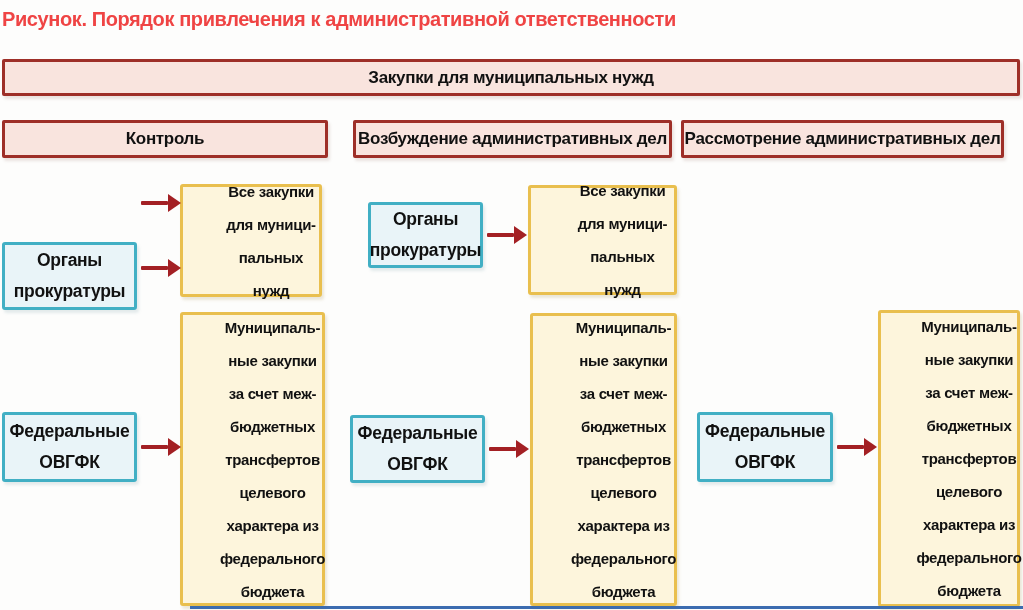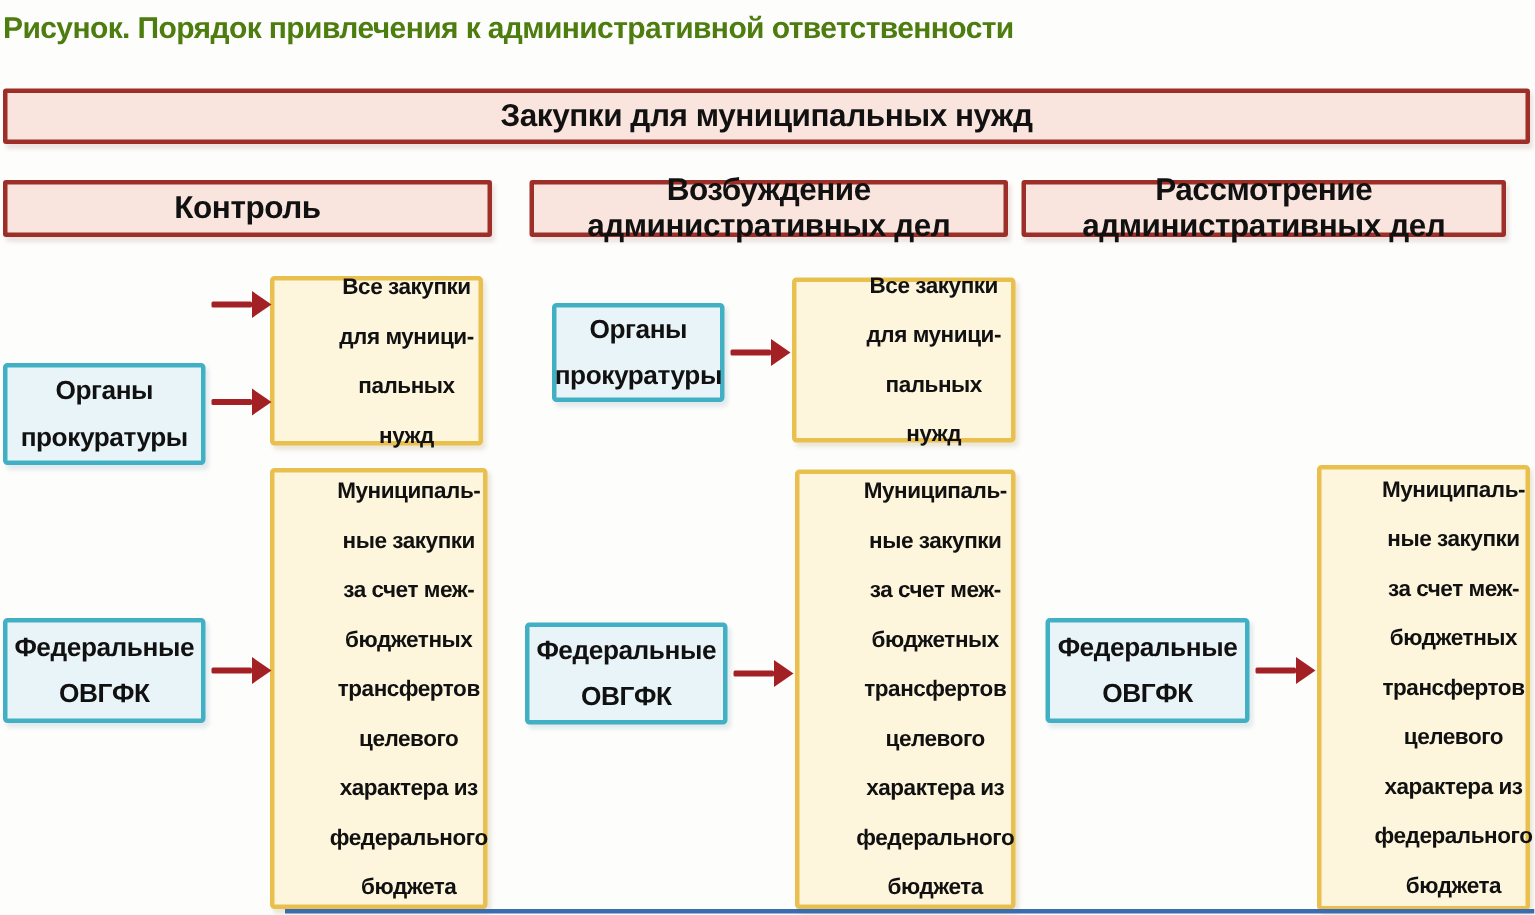--- a/index.html
+++ b/index.html
@@ -10,33 +10,33 @@
   #stage{
     position:relative;
     width:1023px;height:610px;
     background:#fdfdfc;
     overflow:hidden;
     font-weight:700;
     color:#111;
   }
   .title{
     position:absolute;left:2px;top:8px;width:1000px;
-    font-size:20px;font-weight:700;letter-spacing:-0.4px;color:#4d7c0f;
+    font-size:20px;font-weight:700;letter-spacing:-0.4px;color:#ef4444;
   }
   .box{
     position:absolute;
     box-sizing:border-box;
     display:flex;align-items:center;justify-content:center;
     text-align:center;
   }
   .red-box{
     background:var(--header-fill);
     border:3px solid var(--header-border);
     border-radius:2px;
-    font-size:21px;letter-spacing:-0.3px;
+    font-size:17px;letter-spacing:-0.3px;
     box-shadow:2px 3px 3px rgba(150,110,100,0.18);
   }
   .blue-box{
     background:var(--source-fill);
     border:3px solid var(--source-border);
     border-radius:3px;
     font-size:17.5px;letter-spacing:-0.3px;
     line-height:31px;
     white-space:pre-line;
     box-shadow:2px 3px 3px rgba(110,150,160,0.18);

